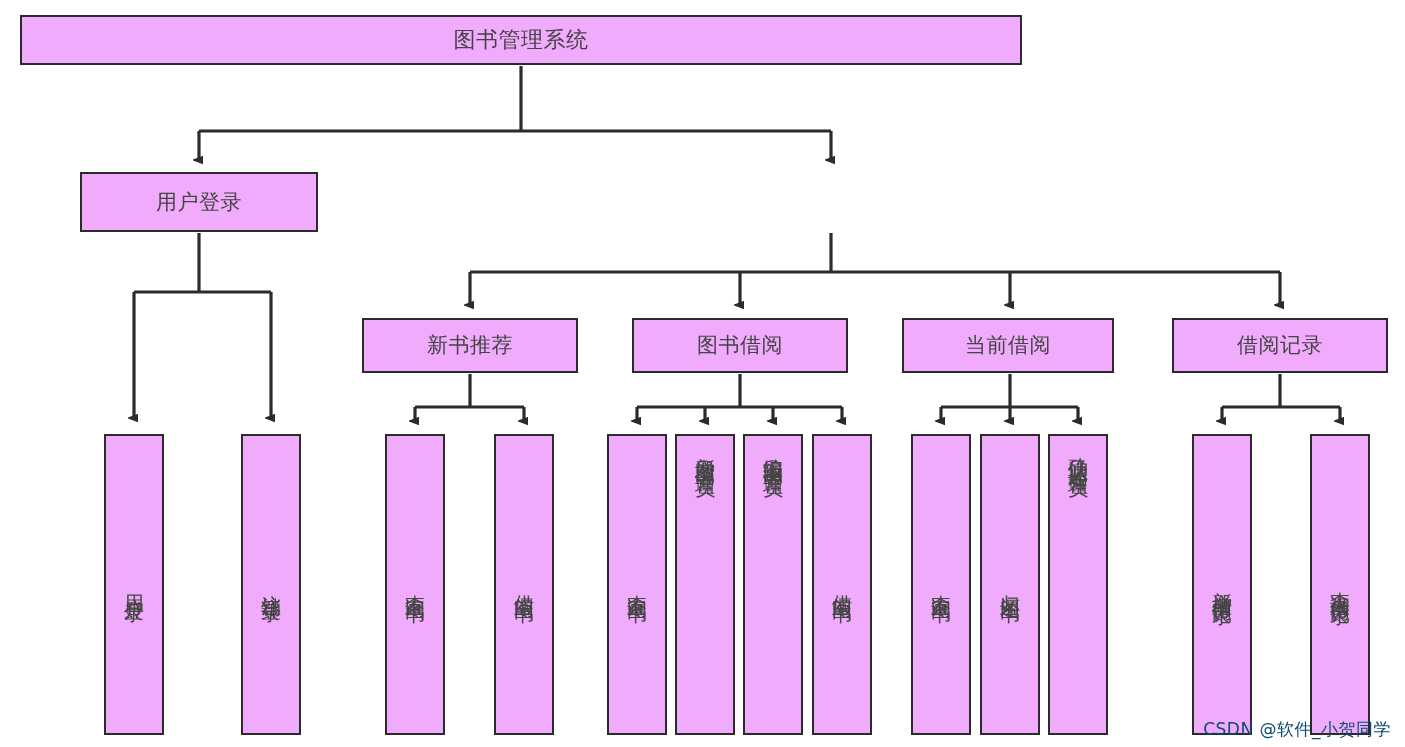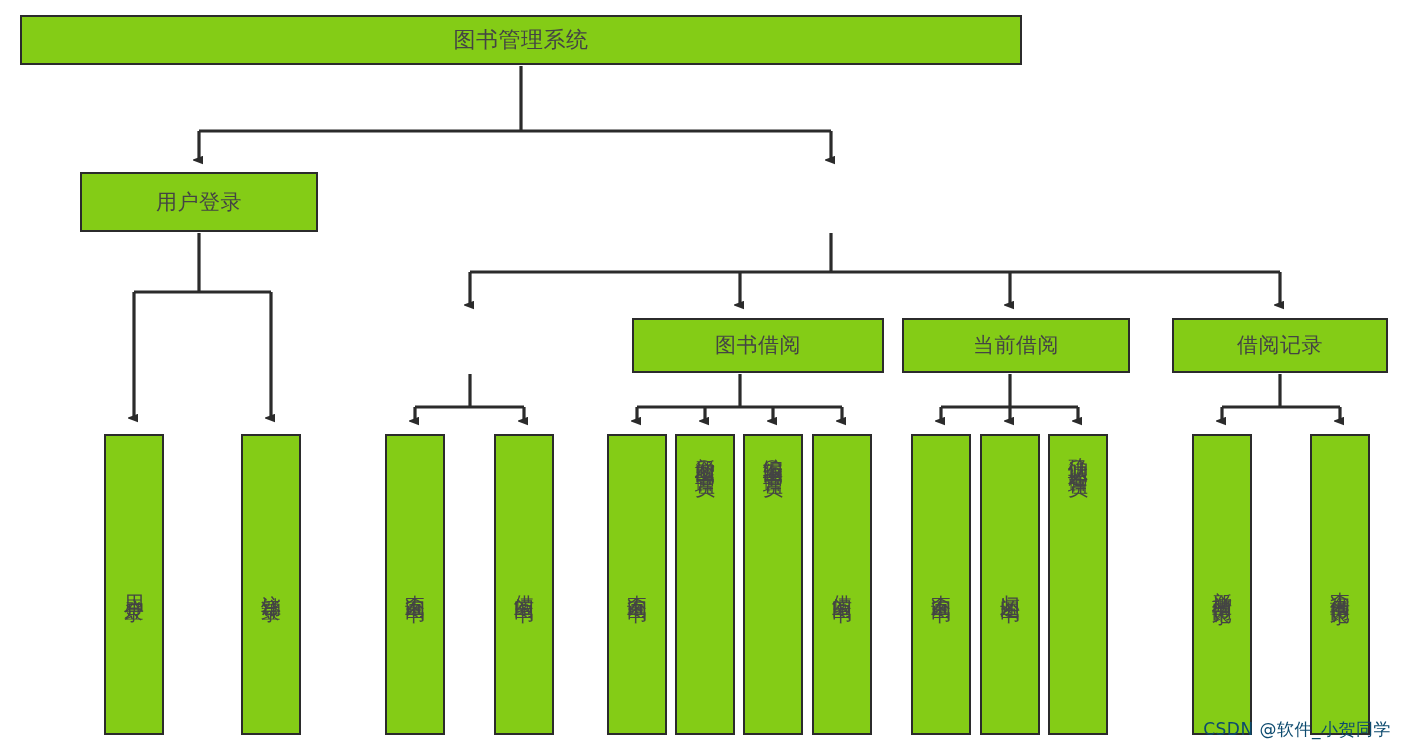--- a/index.html
+++ b/index.html
@@ -21,21 +21,21 @@
     position: absolute;
     left: 0;
     top: 0;
     width: 1405px;
     height: 747px;
     pointer-events: none;
   }
   .node {
     position: absolute;
     box-sizing: border-box;
-    background: #84cc16;
+    background: #f0abfc;
     border: 2px solid #2b2b2b;
     display: flex;
     align-items: center;
     justify-content: center;
     color: #3b3b3b;
   }
   .node .label {
     display: block;
     text-align: center;
     line-height: 1.18;
@@ -134,26 +134,29 @@
 
   <div class="node horiz root" style="left:20px; top:15px; width:1002px; height:50px;">
     <span class="label">图书管理系统</span>
   </div>
 
   <div class="node horiz" style="left:80px; top:172px; width:238px; height:60px;">
     <span class="label">用户登录</span>
   </div>
 
 
-
-  <div class="node horiz" style="left:632px; top:318px; width:252px; height:55px;">
+  <div class="node horiz" style="left:362px; top:318px; width:216px; height:55px;">
+    <span class="label">新书推荐</span>
+  </div>
+
+  <div class="node horiz" style="left:632px; top:318px; width:216px; height:55px;">
     <span class="label">图书借阅</span>
   </div>
 
-  <div class="node horiz" style="left:902px; top:318px; width:228px; height:55px;">
+  <div class="node horiz" style="left:902px; top:318px; width:212px; height:55px;">
     <span class="label">当前借阅</span>
   </div>
 
   <div class="node horiz" style="left:1172px; top:318px; width:216px; height:55px;">
     <span class="label">借阅记录</span>
   </div>
 
   <div class="node vert centered" style="left:104px; top:434px; width:60px; height:301px;">
     <span class="label">用户登录</span>
   </div>

